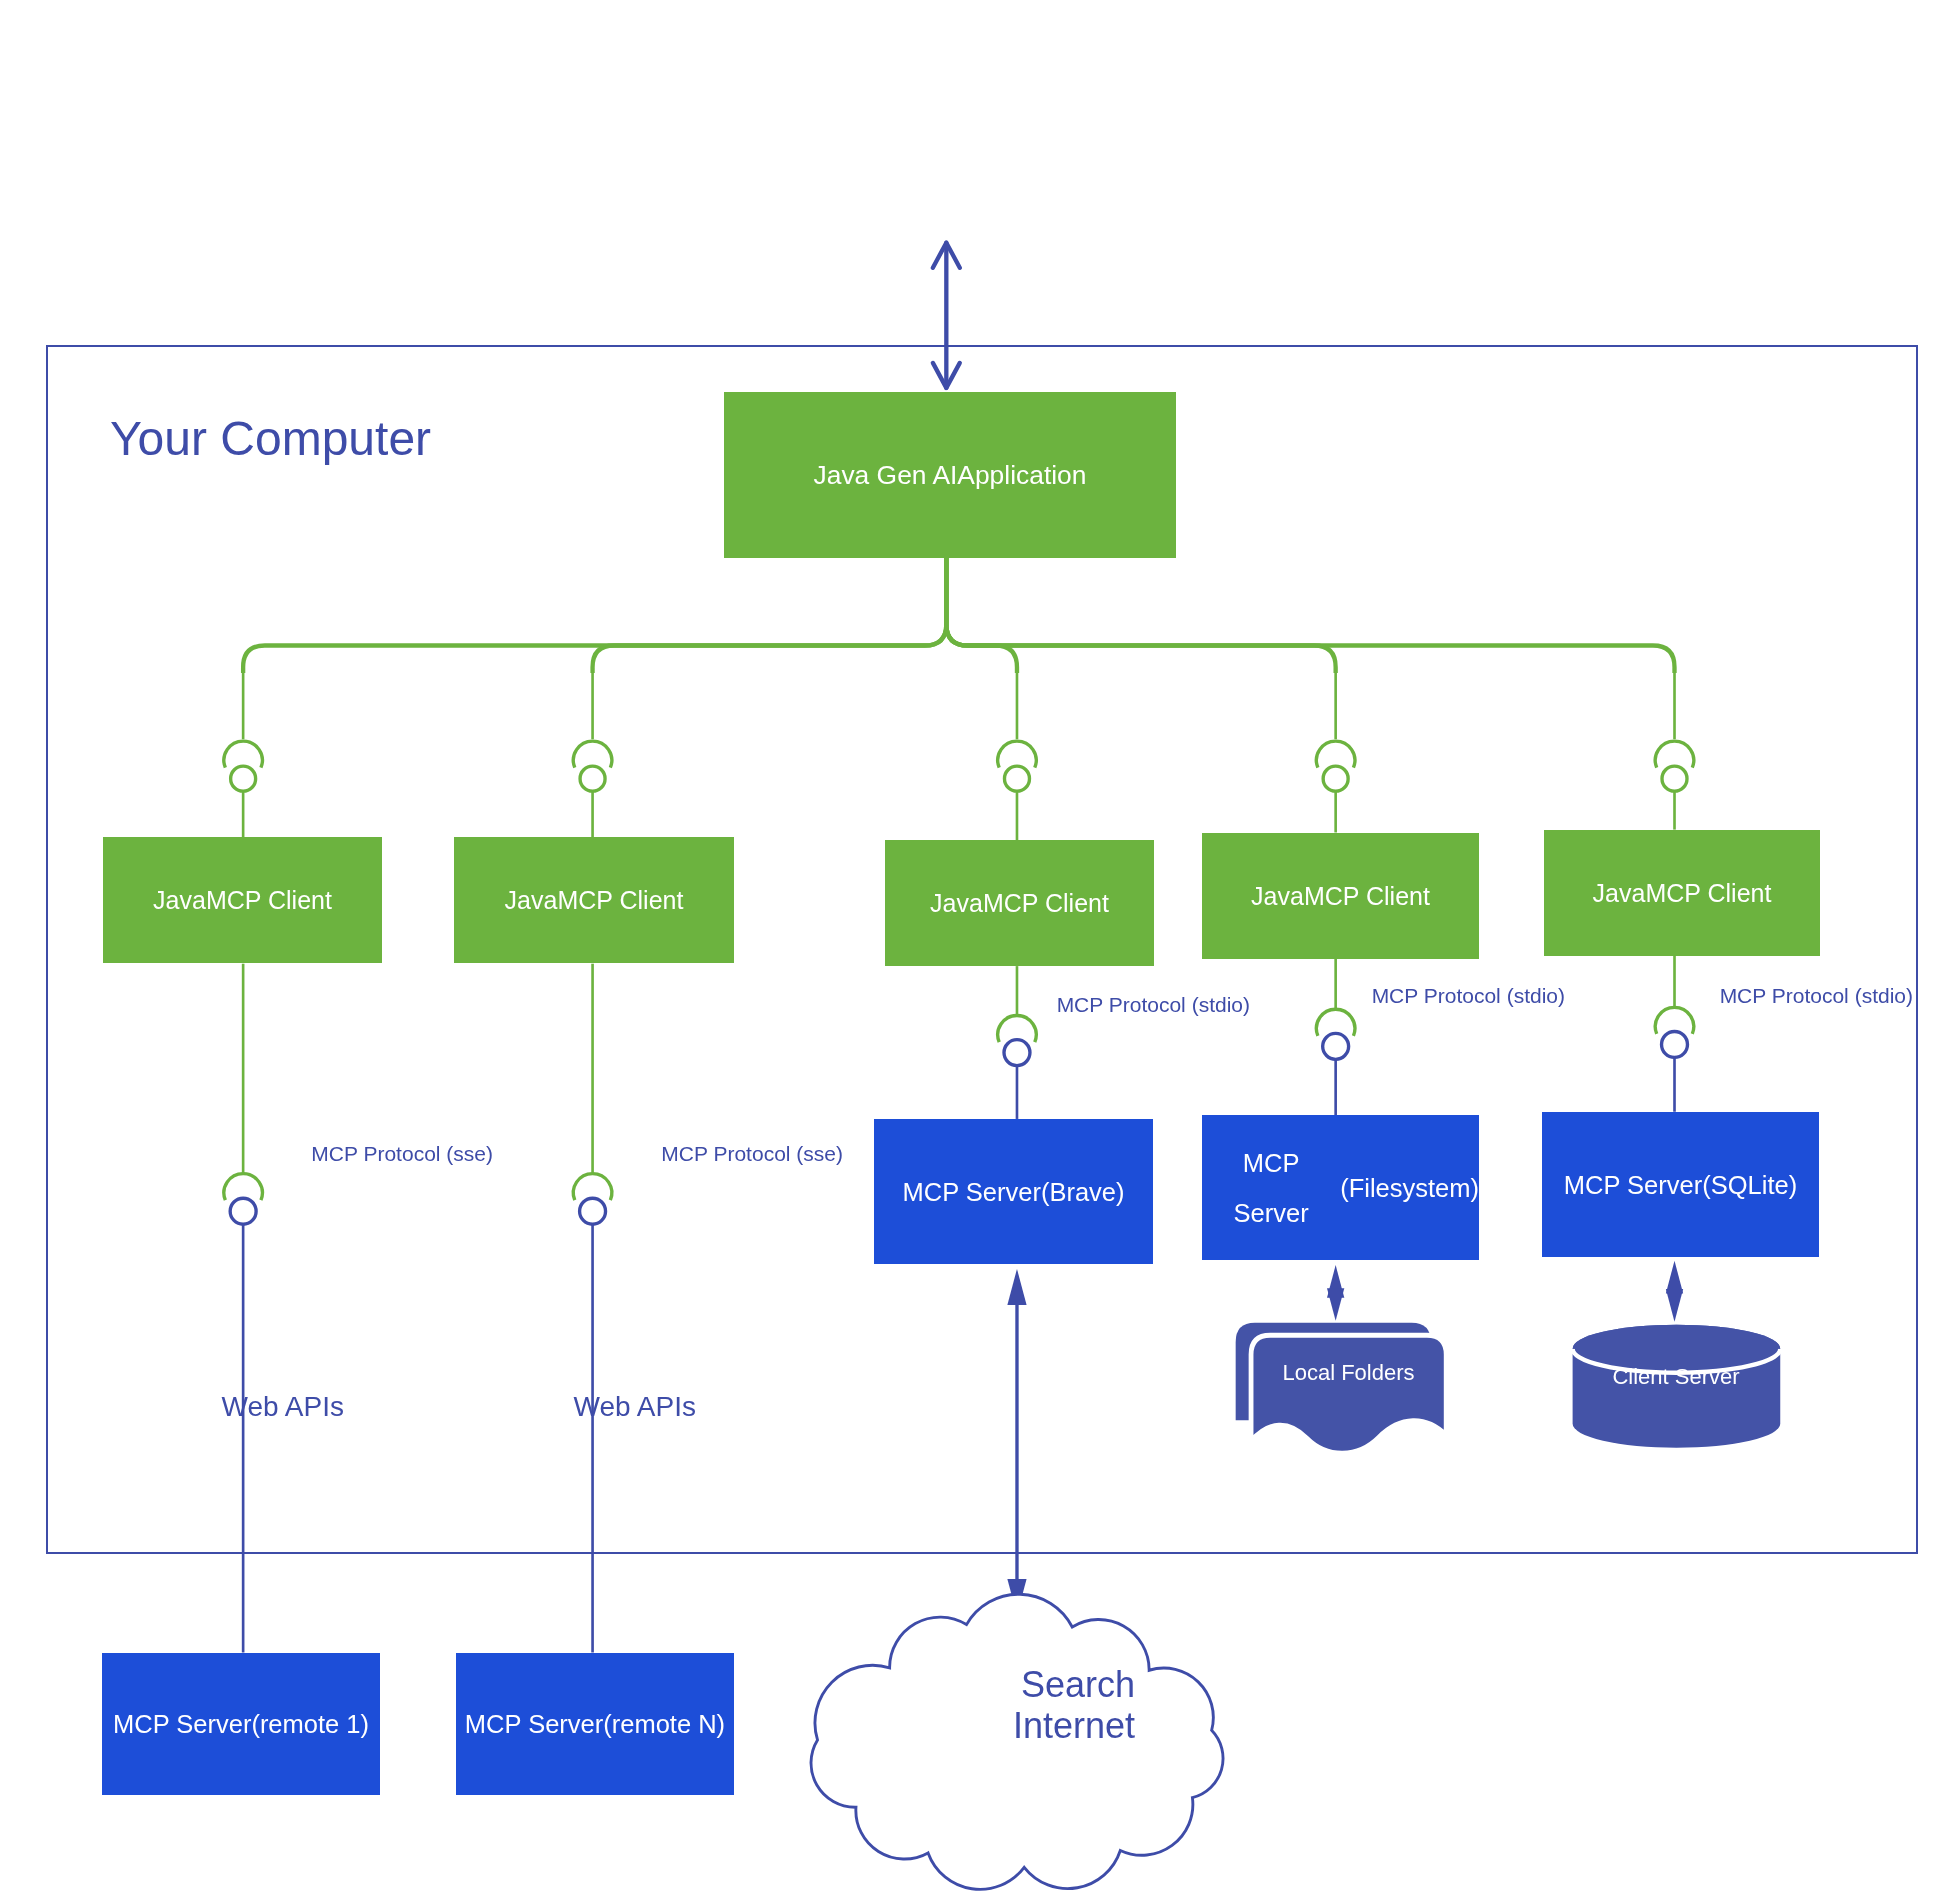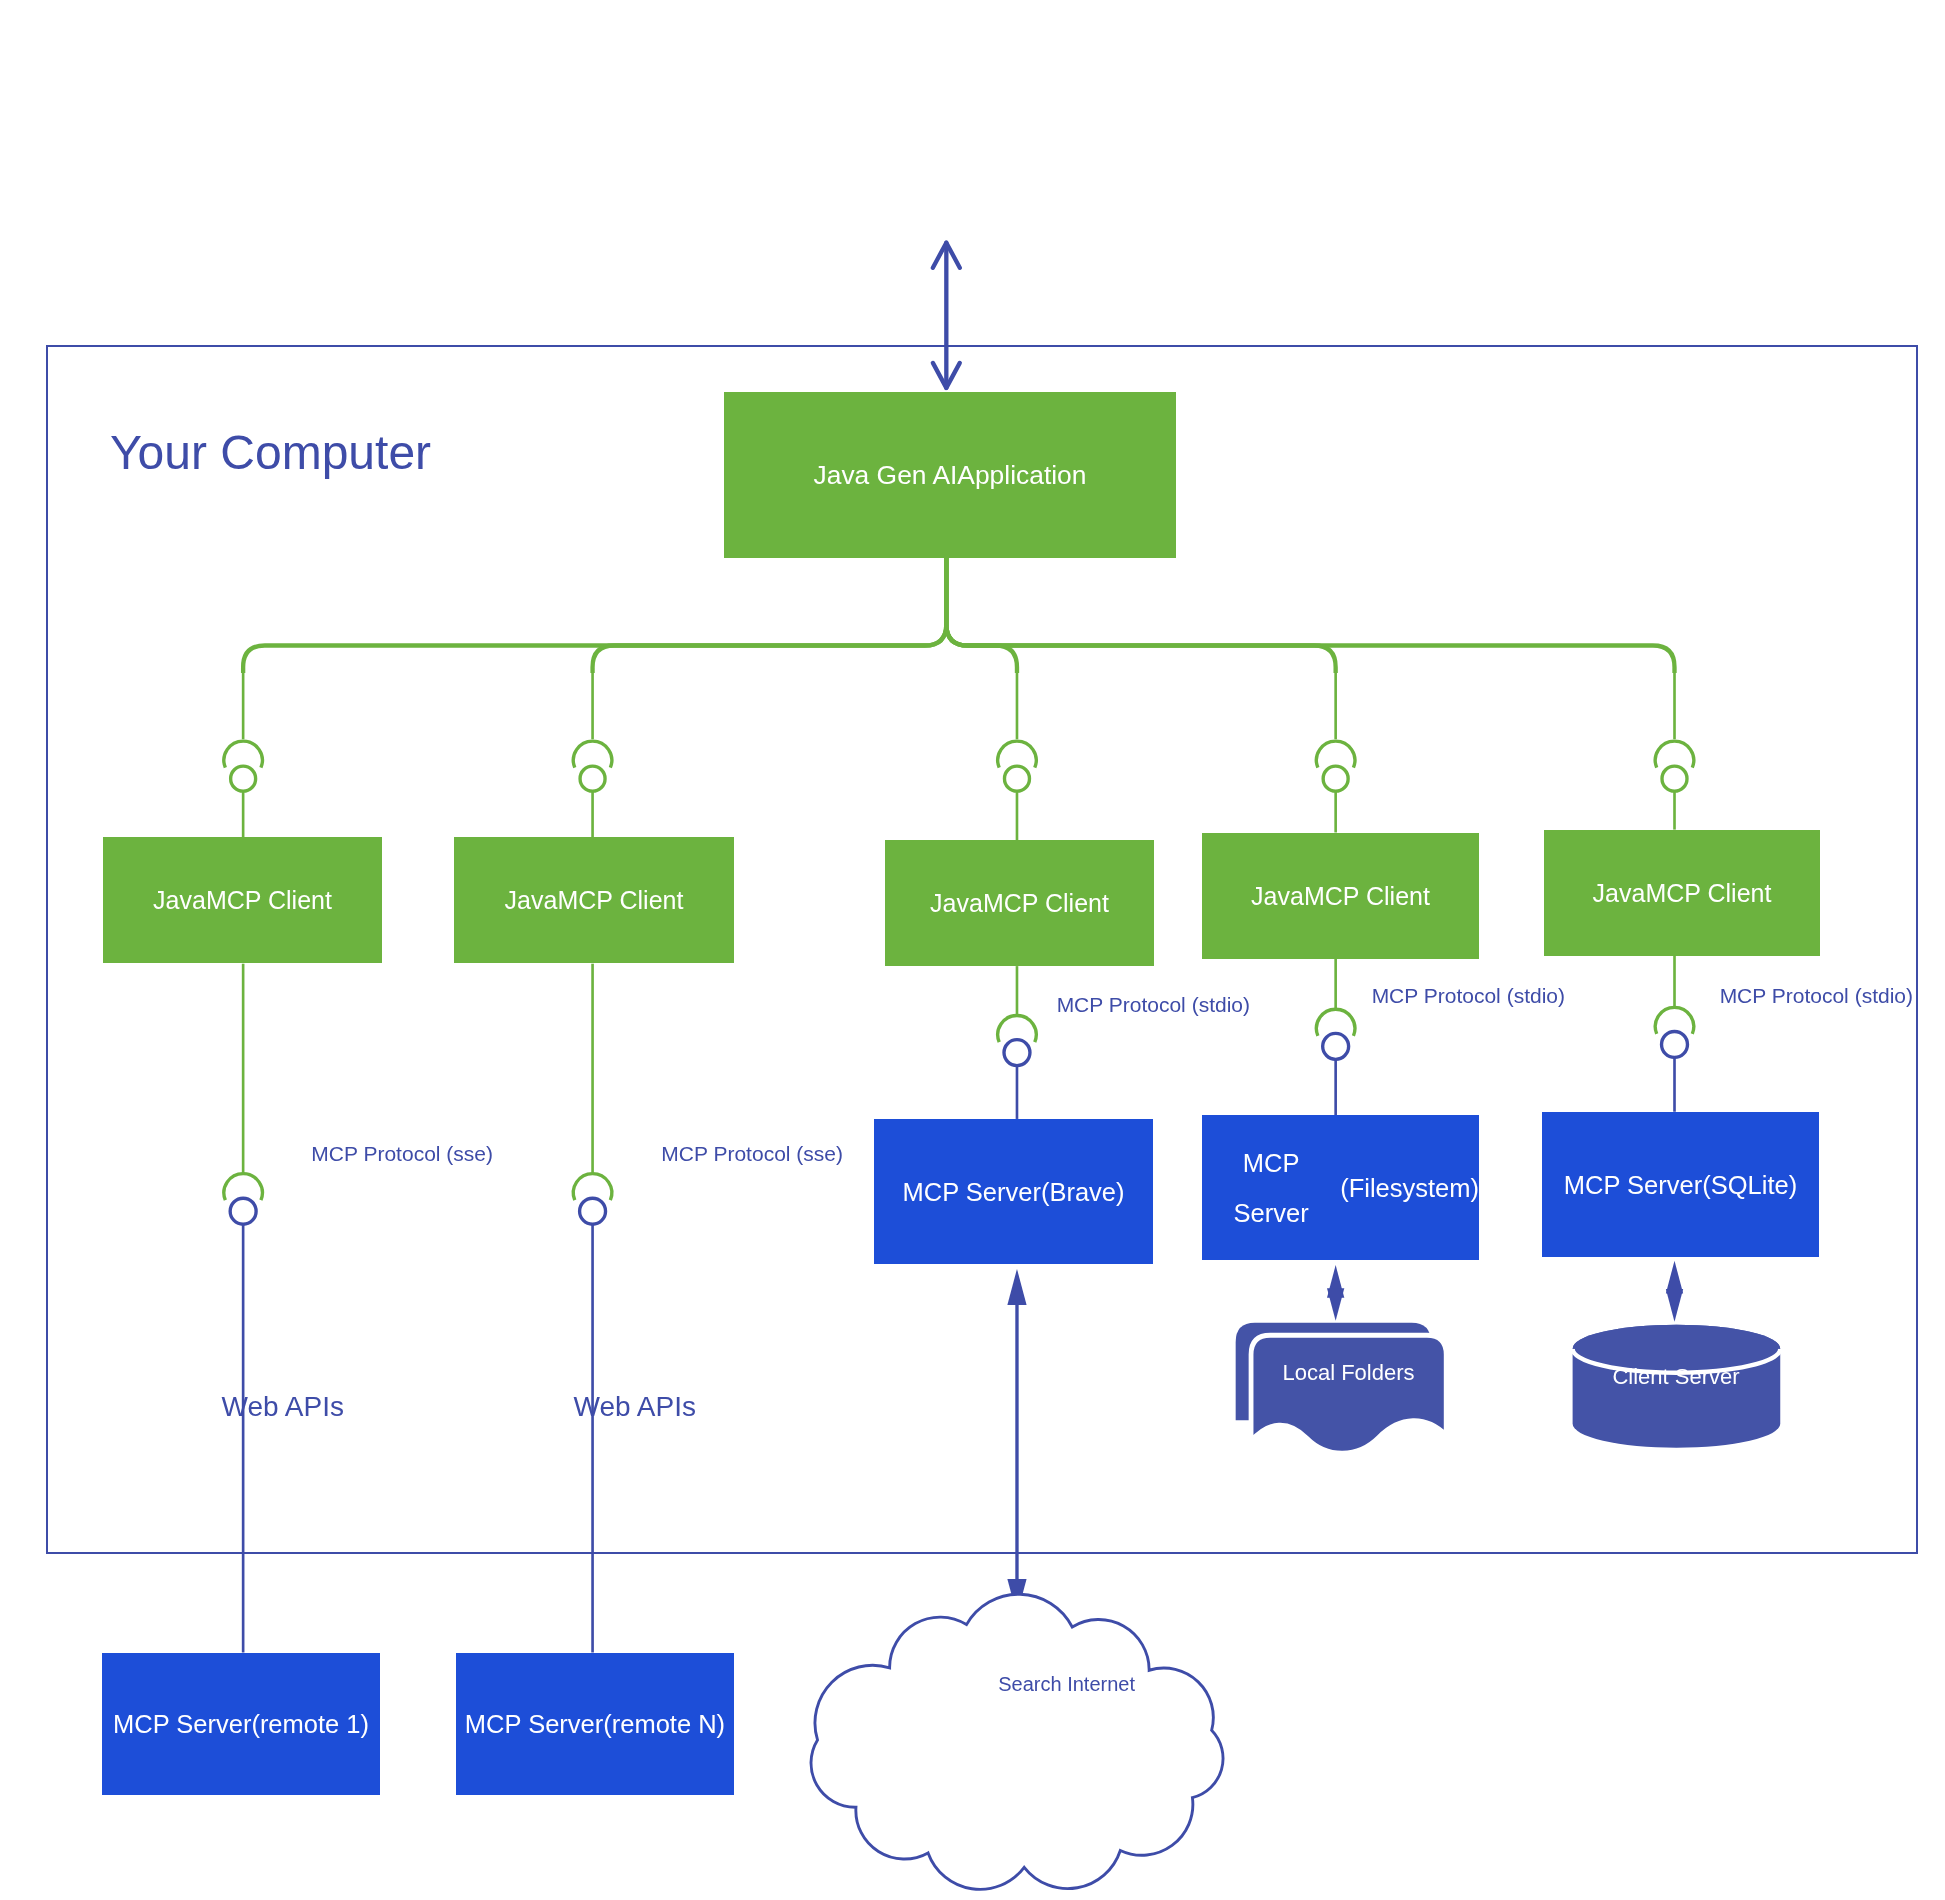--- a/index.html
+++ b/index.html
@@ -13,32 +13,32 @@
   .box.blue{background:#1d4ed8;}
   .box .ln{display:block;}
   .client-text{font-size:25px;line-height:50px;}
   .server-text{font-size:25.5px;line-height:50px;}
   .app-text{font-size:26.4px;line-height:53px;}
   .title{color:#3E4CA8;font-size:48px;}
   .ai-title-box{position:absolute;display:flex;align-items:center;justify-content:center;}
   .label{position:absolute;color:#3E4CA8;text-align:right;}
   .proto{font-size:21px;line-height:40px;width:250px;}
   .webapis{font-size:28px;line-height:28px;width:202px;}
-  .cloudtext{font-size:20px;line-height:41px;width:240px;}
+  .cloudtext{font-size:36px;line-height:41px;width:240px;}
   .icontext{position:absolute;color:#fff;text-align:center;font-size:22px;line-height:38px;}
 </style>
 </head>
 <body>
 
 <div class="canvas">
 
   <div class="frame" style="left:46px;top:345px;width:1872px;height:1209px;"></div>
 
 
-  <div class="label title" style="left:110px;top:425px;text-align:left;width:577px;">Your Computer</div>
+  <div class="label title" style="left:110px;top:411px;text-align:left;width:577px;">Your Computer</div>
 
   <svg class="layer" viewBox="0 0 4047 3953">
 
     <g stroke="#3E4CA8" stroke-width="9" fill="none" stroke-linecap="round" stroke-linejoin="round">
       <path d="M1968 505 V807"></path>
       <path d="M1940 557 L1968 505 L1996 557"></path>
       <path d="M1940 755 L1968 807 L1996 755"></path>
     </g>
 
     <g stroke="#6CB33F" stroke-width="9" fill="none">

